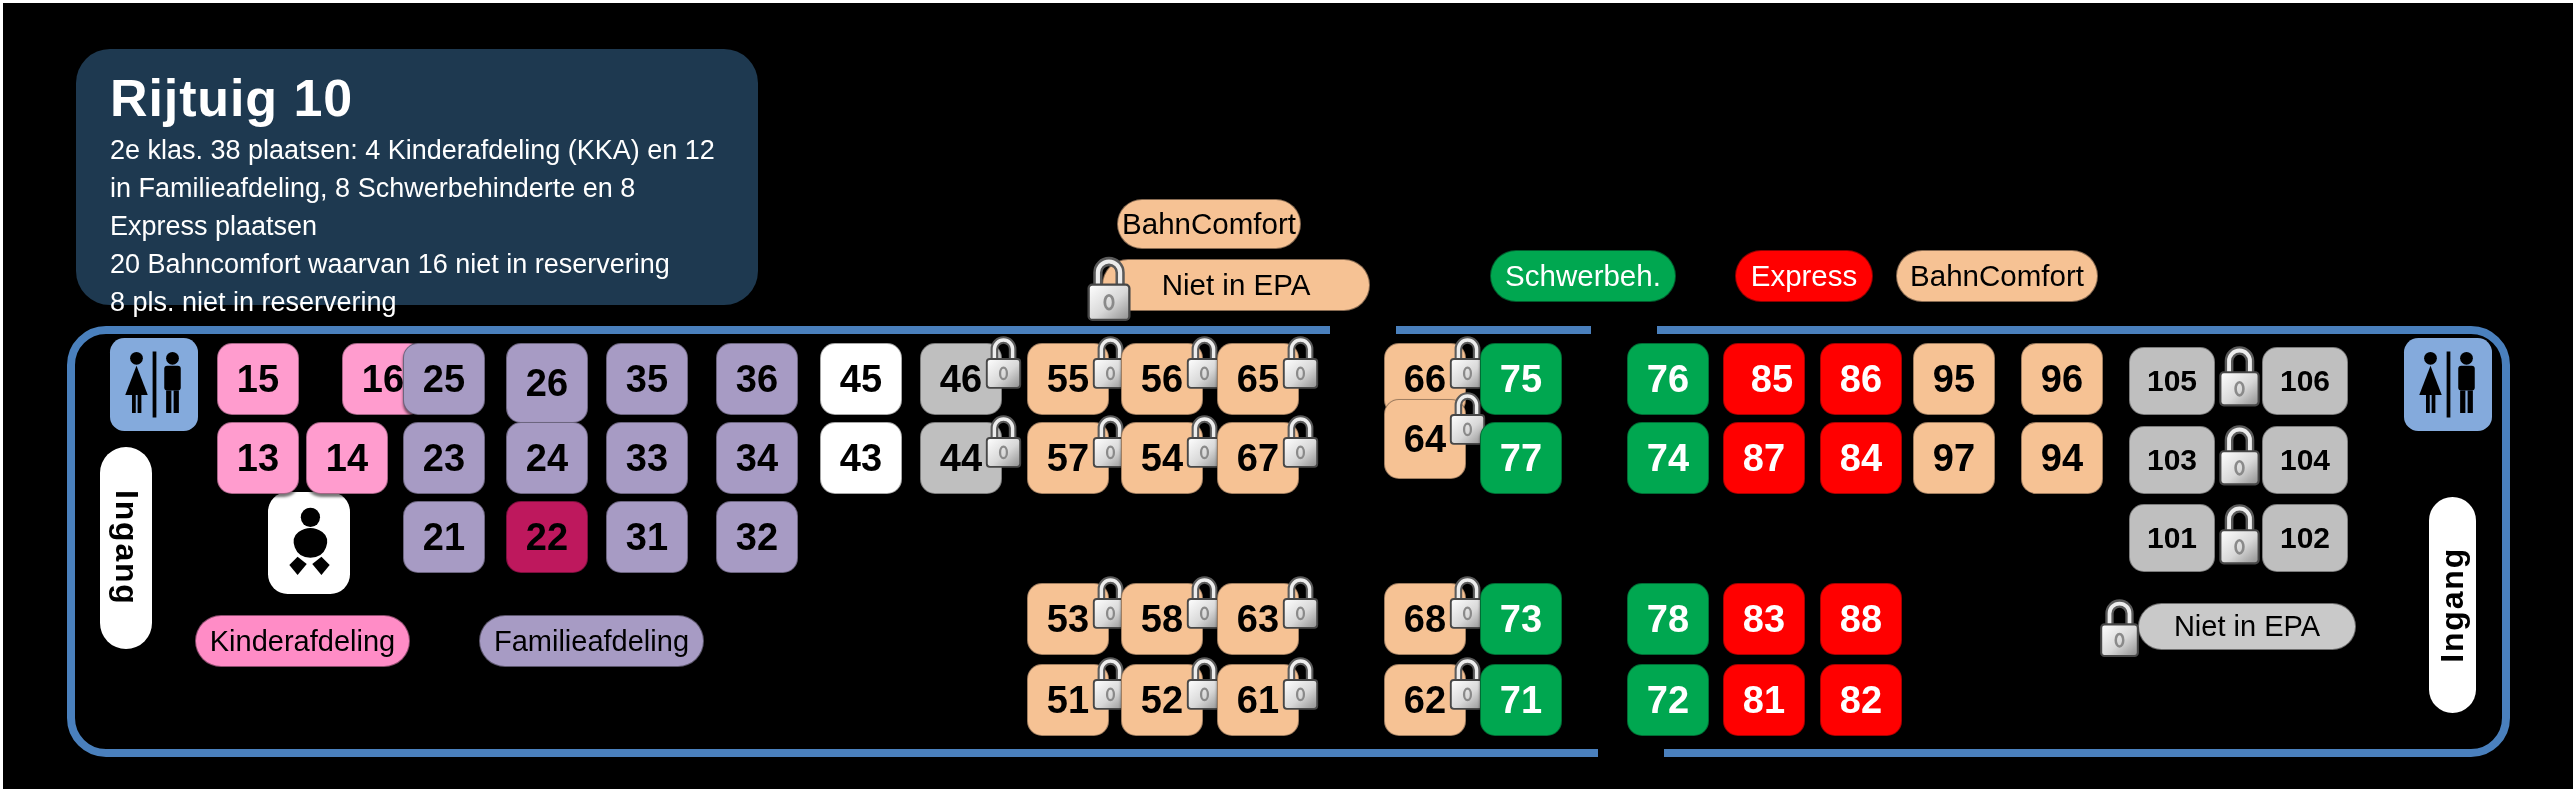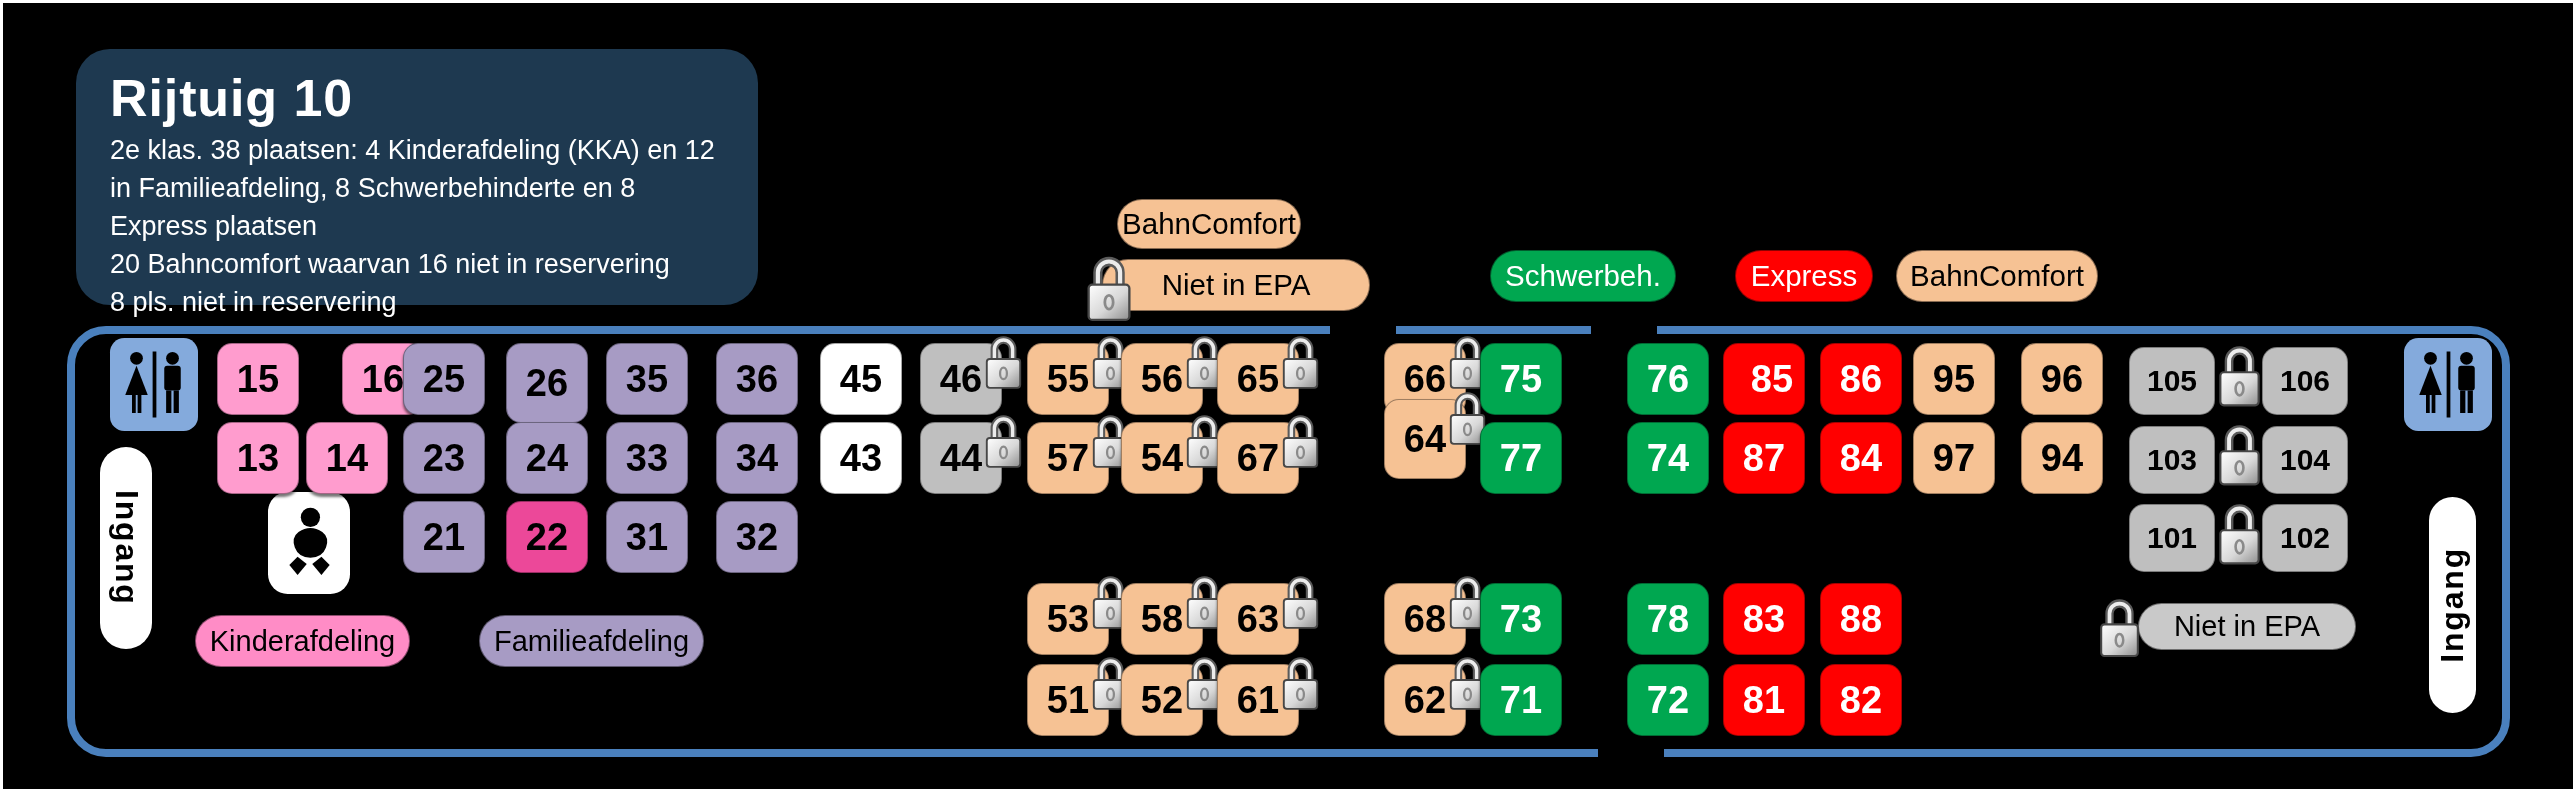--- a/index.html
+++ b/index.html
@@ -341,21 +341,21 @@
         </svg></span></div>
     <div class="seat" style="left: 1480px; top: 422px; width: 82px; height: 72px; background-color: rgb(0, 167, 80); color: rgb(255, 255, 255);">77</div>
     <div class="seat" style="left: 1627px; top: 422px; width: 82px; height: 72px; background-color: rgb(0, 167, 80); color: rgb(255, 255, 255);">74</div>
     <div class="seat" style="left: 1723px; top: 422px; width: 82px; height: 72px; background-color: rgb(255, 0, 0); color: rgb(255, 255, 255);">87</div>
     <div class="seat" style="left: 1820px; top: 422px; width: 82px; height: 72px; background-color: rgb(255, 0, 0); color: rgb(255, 255, 255);">84</div>
     <div class="seat" style="left: 1913px; top: 422px; width: 82px; height: 72px; background-color: rgb(246, 194, 148);">97</div>
     <div class="seat" style="left: 2021px; top: 422px; width: 82px; height: 72px; background-color: rgb(246, 194, 148);">94</div>
     <div class="seat small" style="left: 2129px; top: 426px; width: 86px; height: 68px; background-color: rgb(191, 191, 191);">103</div>
     <div class="seat small" style="left: 2262px; top: 426px; width: 86px; height: 68px; background-color: rgb(191, 191, 191);">104</div>
     <div class="seat" style="left: 403px; top: 501px; width: 82px; height: 72px; background-color: rgb(167, 155, 196);">21</div>
-    <div class="seat" style="left: 506px; top: 501px; width: 82px; height: 72px; background-color: #ec4899;">22</div>
+    <div class="seat" style="left: 506px; top: 501px; width: 82px; height: 72px; background-color: #be185d;">22</div>
     <div class="seat" style="left: 606px; top: 501px; width: 82px; height: 72px; background-color: rgb(167, 155, 196);">31</div>
     <div class="seat" style="left: 716px; top: 501px; width: 82px; height: 72px; background-color: rgb(167, 155, 196);">32</div>
     <div class="seat small" style="left: 2129px; top: 504px; width: 86px; height: 68px; background-color: rgb(191, 191, 191);">101</div>
     <div class="seat small" style="left: 2262px; top: 504px; width: 86px; height: 68px; background-color: rgb(191, 191, 191);">102</div>
     <div class="seat" style="left: 1027px; top: 583px; width: 82px; height: 72px; background-color: rgb(246, 194, 148);">53<span class="slock"><svg viewBox="0 0 54 78" width="100%" height="100%">
           <defs>
             <linearGradient id="lg" x1="0" y1="0" x2="1" y2="1">
               <stop offset="0" stop-color="#ffffff"></stop>
               <stop offset="0.55" stop-color="#d8d8d8"></stop>
               <stop offset="1" stop-color="#8f8f8f"></stop>

